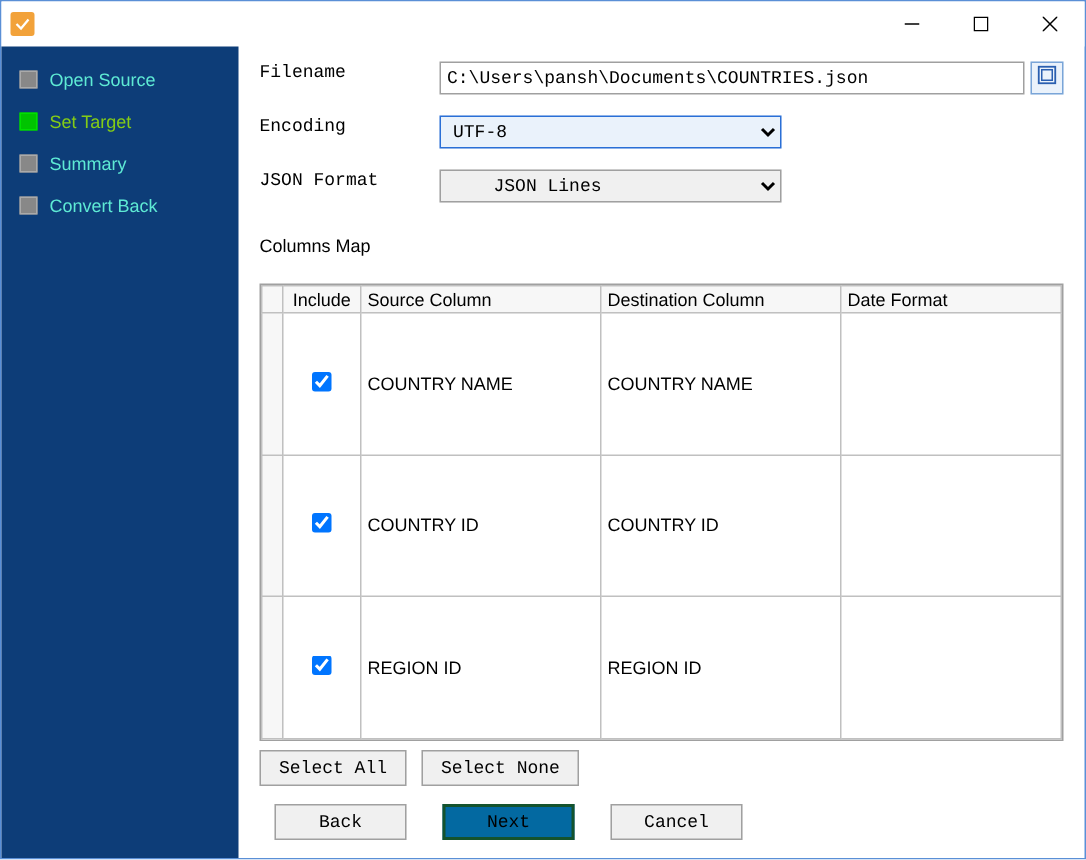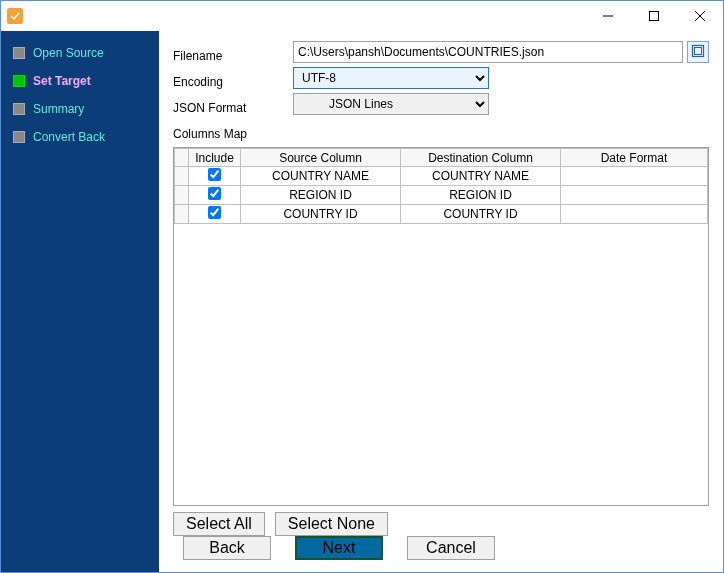--- a/index.html
+++ b/index.html
@@ -64,33 +64,34 @@
     width: 12px; height: 12px;
     background: #888;
     border: 1px solid #aaa;
     flex-shrink: 0;
     margin-right: 8px;
   }
   .step.active .node { background: #00c400; border-color: #00e000; }
   .step .label {
     color: #5eead4;
   }
-  .step.active .label { color: #f0abfc; font-weight: bold; }
+  .step.active .label { color: #84cc16; font-weight: normal; }
 
   .main {
     flex: 1;
     padding: 10px 14px 12px 14px;
     display: flex;
     flex-direction: column;
     min-width: 0;
   }
   .form-row {
     display: flex;
-    align-items: flex-end;
-    margin-bottom: 4px;
+    align-items: flex-start;
+    margin-bottom: 14px;
+    font-family: Liberation Mono, monospace;
   }
   .form-row .lbl {
     width: 120px;
     font-size: 12px;
   }
   .form-row .input-text {
     flex: 1;
     height: 22px;
     border: 1px solid #a0a0a0;
     padding: 2px 4px;
@@ -105,49 +106,49 @@
     display: flex; align-items: center; justify-content: center;
     color: #2a5fb0;
   }
   .browse-btn svg { width: 14px; height: 14px; }
   .select {
     height: 22px;
     border: 1px solid #2a6fd6;
     background: #eaf2fb;
     font-size: 12px;
     padding: 0 4px;
-    width: 196px;
+    width: 228px;
     font-family: inherit;
   }
   .select.plain {
     border: 1px solid #a0a0a0;
     background: #f0f0f0;
     padding-left: 31px;
   }
 
   .section-label {
     margin: 8px 0 6px 0;
   }
   .grid-wrap {
     flex: 1;
     border: 1px solid #a0a0a0;
     min-height: 0;
     display: flex;
-    flex-direction: column;
     background: #fff;
+    margin-top: 12px;
   }
   .grid {
     width: 100%;
     border-collapse: collapse;
     font-size: 12px;
   }
   .grid th, .grid td {
     border: 1px solid #c0c0c0;
     padding: 1px 4px;
-    text-align: center;
+    text-align: left;
     height: 18px;
     white-space: nowrap;
   }
   .grid th {
     background: #f7f7f7;
     font-weight: normal;
   }
   .grid .rowhead { width: 14px; background: #f7f7f7; }
   .grid .col-include { width: 52px; text-align: center; }
   .grid .col-src { width: 160px; }
@@ -159,30 +160,31 @@
   .btn-row {
     display: flex;
     gap: 10px;
     margin-top: 6px;
   }
   .btn {
     min-width: 88px;
     height: 24px;
     border: 1px solid #a0a0a0;
     background: #f0f0f0;
-    font-size: 16px;
-    font-family: Liberation Sans, sans-serif;
+    font-size: 12px;
+    font-family: Liberation Mono, monospace;
     padding: 0 12px;
     cursor: pointer;
   }
   .btn.primary { border: 2px solid #14532d; background: #0369a1; }
   .nav-row {
     display: flex;
     gap: 24px;
     justify-content: flex-start;
+    margin-top: 12px;
     padding-left: 10px;
   }
 </style>
 </head>
 <body>
 
 <div class="window">
 
   <div class="titlebar">
     <div class="app-icon">
@@ -279,29 +281,29 @@
               <tr>
                 <td class="rowhead"></td>
                 <td class="col-include"><input type="checkbox" checked="" style=""></td>
                 <td class="col-src">COUNTRY NAME</td>
                 <td class="col-dst">COUNTRY NAME</td>
                 <td></td>
               </tr>
               <tr>
                 <td class="rowhead"></td>
                 <td class="col-include"><input type="checkbox" checked="" style=""></td>
-                <td class="col-src">REGION ID</td>
-                <td class="col-dst">REGION ID</td>
+                <td class="col-src">COUNTRY ID</td>
+                <td class="col-dst">COUNTRY ID</td>
                 <td></td>
               </tr>
               <tr>
                 <td class="rowhead"></td>
                 <td class="col-include"><input type="checkbox" checked="" style=""></td>
-                <td class="col-src">COUNTRY ID</td>
-                <td class="col-dst">COUNTRY ID</td>
+                <td class="col-src">REGION ID</td>
+                <td class="col-dst">REGION ID</td>
                 <td></td>
               </tr>
             </tbody>
         </table>
         <div class="grid-filler"></div>
       </div>
 
       <div class="btn-row" style="margin-top:6px;">
         <button class="btn">Select All</button>
         <button class="btn">Select None</button>

